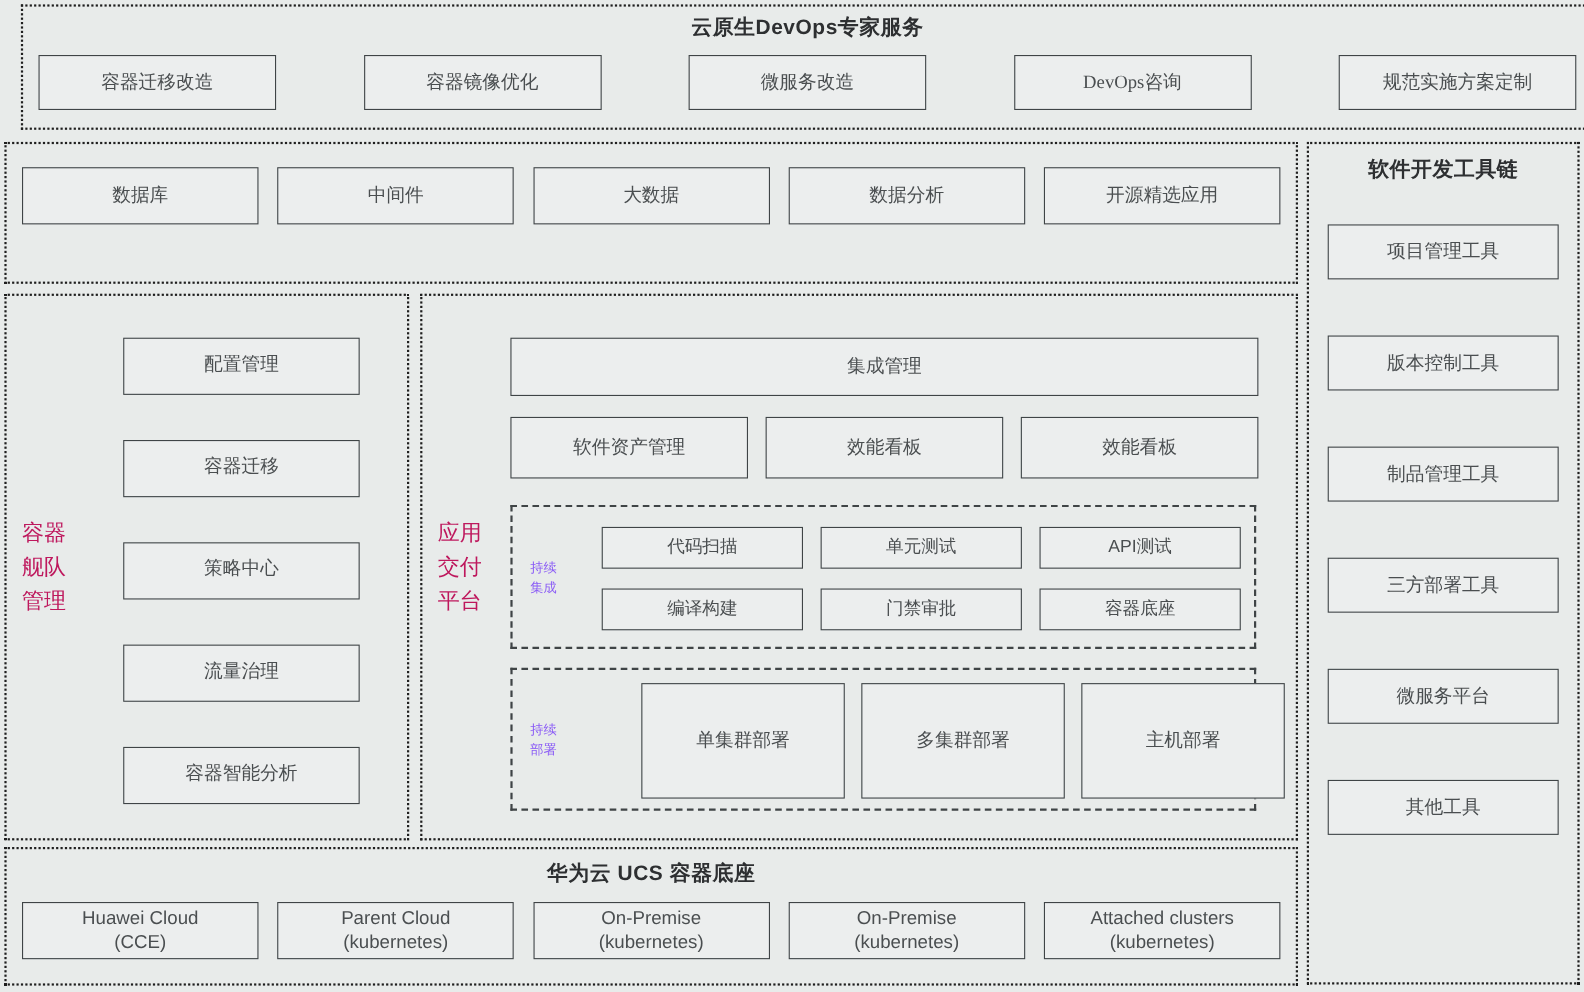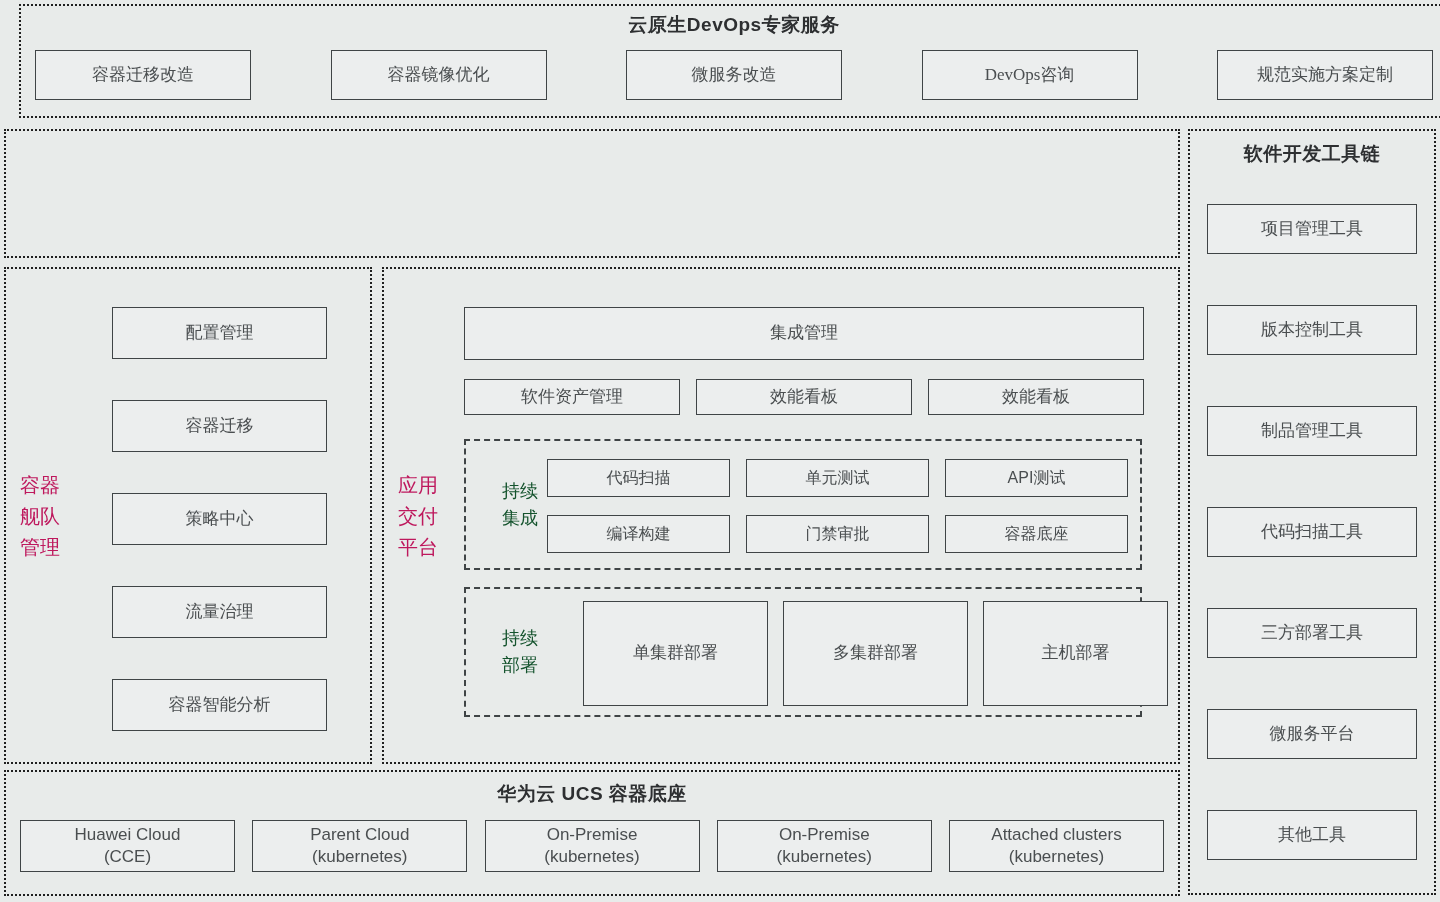--- a/index.html
+++ b/index.html
@@ -54,43 +54,42 @@
     position: absolute;
     left: 14px; top: 50%;
     transform: translateY(-50%);
     font-weight: normal;
     font-size: 20px;
     color: #be185d;
     line-height: 1.55;
     white-space: pre-line;
   }
   #fleet .vlist { display: flex; flex-direction: column; gap: 41px; margin: 38px 0 0 106px; }
-  #fleet .box { width: 215px; height: 52px; }
+  #fleet .box { width: 215px; height: 52px; font-family: Liberation Mono, monospace; }
   
   #delivery { left: 382px; top: 267px; width: 798px; height: 497px; }
   #delivery .content { margin-left: 80px; width: 680px; }
   #integration-box { margin-top: 38px; width: 680px; height: 53px; }
   #delivery .row2 { margin-top: 19px; display: flex; justify-content: space-between; }
-  #delivery .row2 .box { width: 216px; height: 36px; }
+  #delivery .row2 .box { width: 216px; height: 56px; }
   .dashed-group {
     position: relative;
     border: 2px dashed #3f4446;
     width: 678px;
   }
   #ci-group { margin-top: 24px; height: 131px; }
   #cd-group { margin-top: 17px; height: 130px; }
   .group-label {
     position: absolute;
     left: 16px; top: 50%;
     transform: translateY(-50%);
-    font-size: 18px;
-    color: #14532d;
+    font-size: 12px;
+    color: #8b5cf6;
     line-height: 1.5;
     white-space: pre-line;
-    margin-left: 20px;
   }
   #ci-group .grid {
     display: grid;
     grid-template-columns: repeat(3, 183px);
     gap: 18px 16px;
     margin: 18px 0 0 81px;
   }
   #ci-group .box { height: 38px; font-size: 16px; }
   #cd-group .grid {
     display: grid;
@@ -129,41 +128,60 @@
         <span>DevOps咨询</span>
       </div>
 
       <div class="box">
         <span>规范实施方案定制</span>
       </div>
     </div>
 </div>
 
 <div class="panel" id="services">
+  <div class="hrow">
+
+      <div class="box">
+        <span>数据库</span>
+      </div>
+
+      <div class="box">
+        <span>中间件</span>
+      </div>
+
+      <div class="box">
+        <span>大数据</span>
+      </div>
+
+      <div class="box">
+        <span>数据分析</span>
+      </div>
+
+      <div class="box">
+        <span>开源精选应用</span>
+      </div>
+    </div>
 </div>
 
 <div class="panel" id="toolchain">
   <div class="band-title">软件开发工具链</div>
   <div class="vlist">
 
       <div class="box">
         <span>项目管理工具</span>
       </div>
 
       <div class="box">
         <span>版本控制工具</span>
       </div>
 
       <div class="box">
         <span>制品管理工具</span>
       </div>
 
-      <div class="box">
-        <span>代码扫描工具</span>
-      </div>
 
       <div class="box">
         <span>三方部署工具</span>
       </div>
 
       <div class="box">
         <span>微服务平台</span>
       </div>
 
       <div class="box">

